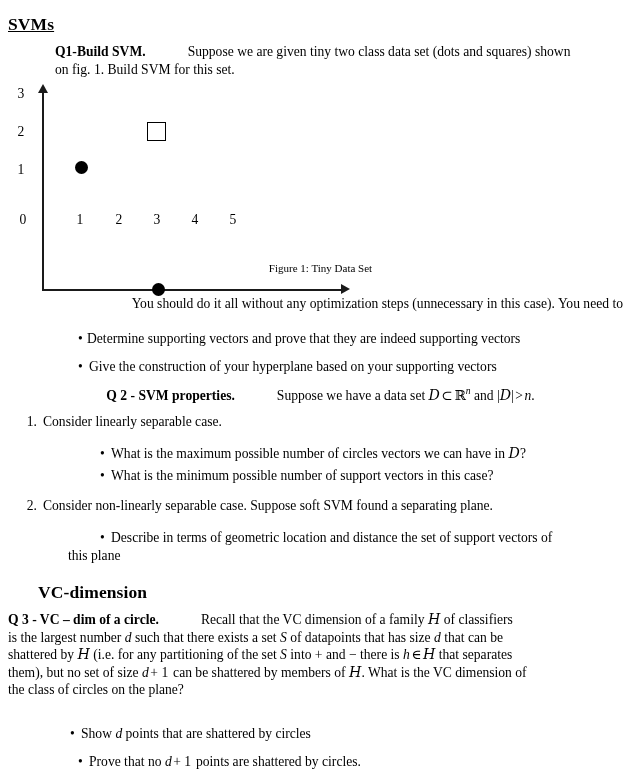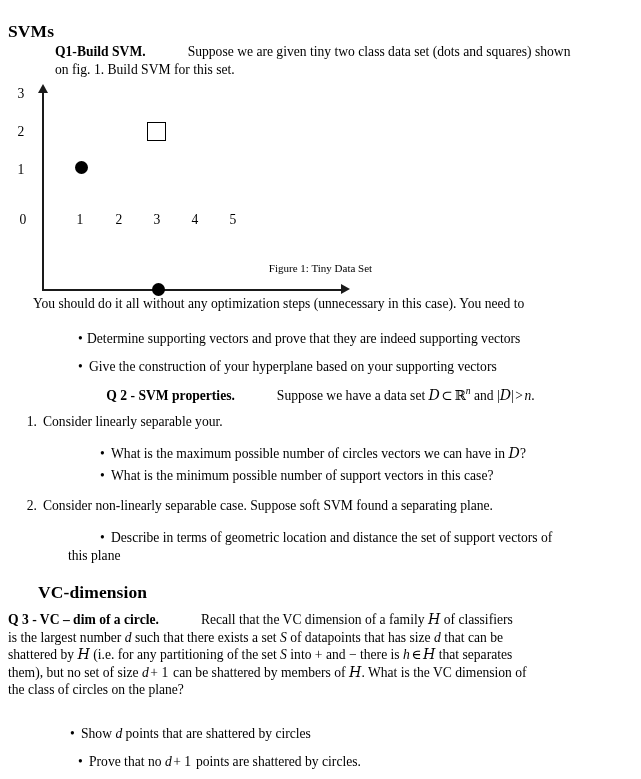--- a/index.html
+++ b/index.html
@@ -143,21 +143,21 @@
     width: 641px;
     text-align: center;
     font-size: 11px;
   }
 </style>
 </head>
 <body>
 
 <div class="page">
 
-  <div class="sec-heading" style="left:8px; top:21px;">SVMs</div>
+  <div class="sec-heading" style="left:8px; top:14px;text-decoration:underline;">SVMs</div>
 
   <div class="para" style="left:8px; top:43px; width:625px;margin-left:47px;">
     <span class="lead">Q1-Build SVM.</span><span class="gap-wide"></span><span>Suppose we are given tiny two class data set (dots and squares) shown</span><br>
     <span>on fig. 1. Build SVM for this set.</span>
   </div>
 
   <div class="figure">
 
     <div class="axis-line x-axis"></div>
     <div class="axis-line y-axis"></div>
@@ -175,39 +175,39 @@
     <div class="tick-label" style="left:186px; top:128px;">4</div>
     <div class="tick-label" style="left:224px; top:128px;">5</div>
 
     <div class="pt-dot" style="left:75px; top:77px;"></div>
     <div class="pt-dot" style="left:152px; top:199px;"></div>
     <div class="pt-square" style="left:147px; top:38px;"></div>
   </div>
 
   <div class="fig-caption" style="left:0px; top:262px;">Figure 1: Tiny Data Set</div>
 
-  <div class="para" style="left:33px; top:295px; width:606px; text-align:left;">You should do it all without any optimization steps (unnecessary in this case). You need to</div>
+  <div class="para" style="left:17px; top:295px; width:606px; text-align:right;">You should do it all without any optimization steps (unnecessary in this case). You need to</div>
 
   <div class="bullet-row" style="left:78px; top:330px; width:500px;">
     <span class="dot">•</span>
     <span class="btxt" style="margin-left:9px;">Determine supporting vectors and prove that they are indeed supporting vectors</span>
   </div>
 
   <div class="bullet-row" style="left:78px; top:358px; width:500px;">
     <span class="dot">•</span>
     <span class="btxt">Give the construction of your hyperplane based on your supporting vectors</span>
   </div>
 
   <div class="para" style="left:8px; top:382px; width:625px; text-align:center;">
     <span class="lead">Q 2 - SVM properties.</span><span class="gap-wide"></span><span>Suppose we have a data set </span><span class="cal">D</span><span class="op">⊂</span><span class="bb">ℝ</span><span class="sup">n</span><span> and </span><span>|</span><span class="cal">D</span><span>|</span><span class="op">&gt;</span><span class="mi">n</span><span>.</span>
   </div>
 
   <div class="num-row" style="left:20px; top:413px; width:600px;">
     <span class="nm">1.</span>
-    <span class="ntxt">Consider linearly separable your.</span>
+    <span class="ntxt">Consider linearly separable case.</span>
   </div>
 
   <div class="bullet-row" style="left:100px; top:445px; width:520px;">
     <span class="dot">•</span>
     <span class="btxt"><span>What is the maximum possible number of circles vectors we can have in </span><span class="cal">D</span><span>?</span></span>
   </div>
 
   <div class="bullet-row" style="left:100px; top:467px; width:520px;">
     <span class="dot">•</span>
     <span class="btxt">What is the minimum possible number of support vectors in this case?</span>

